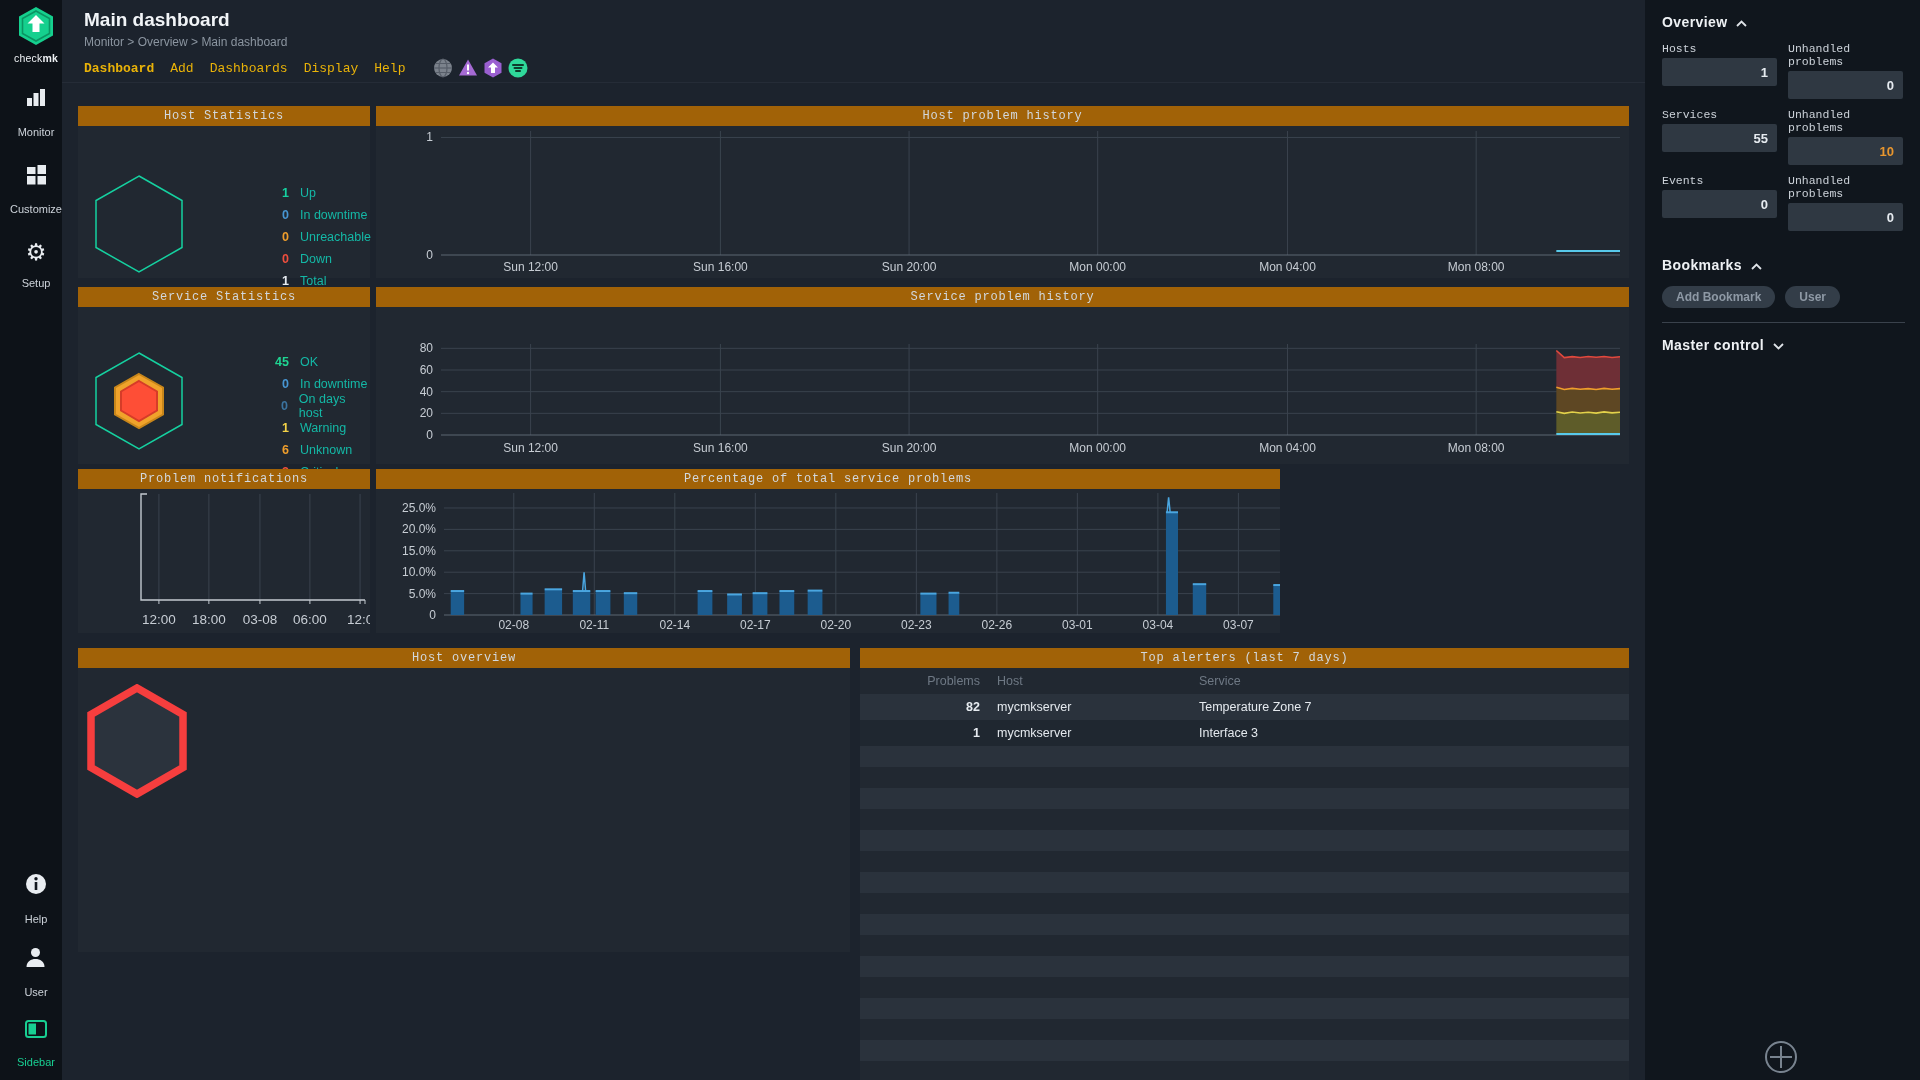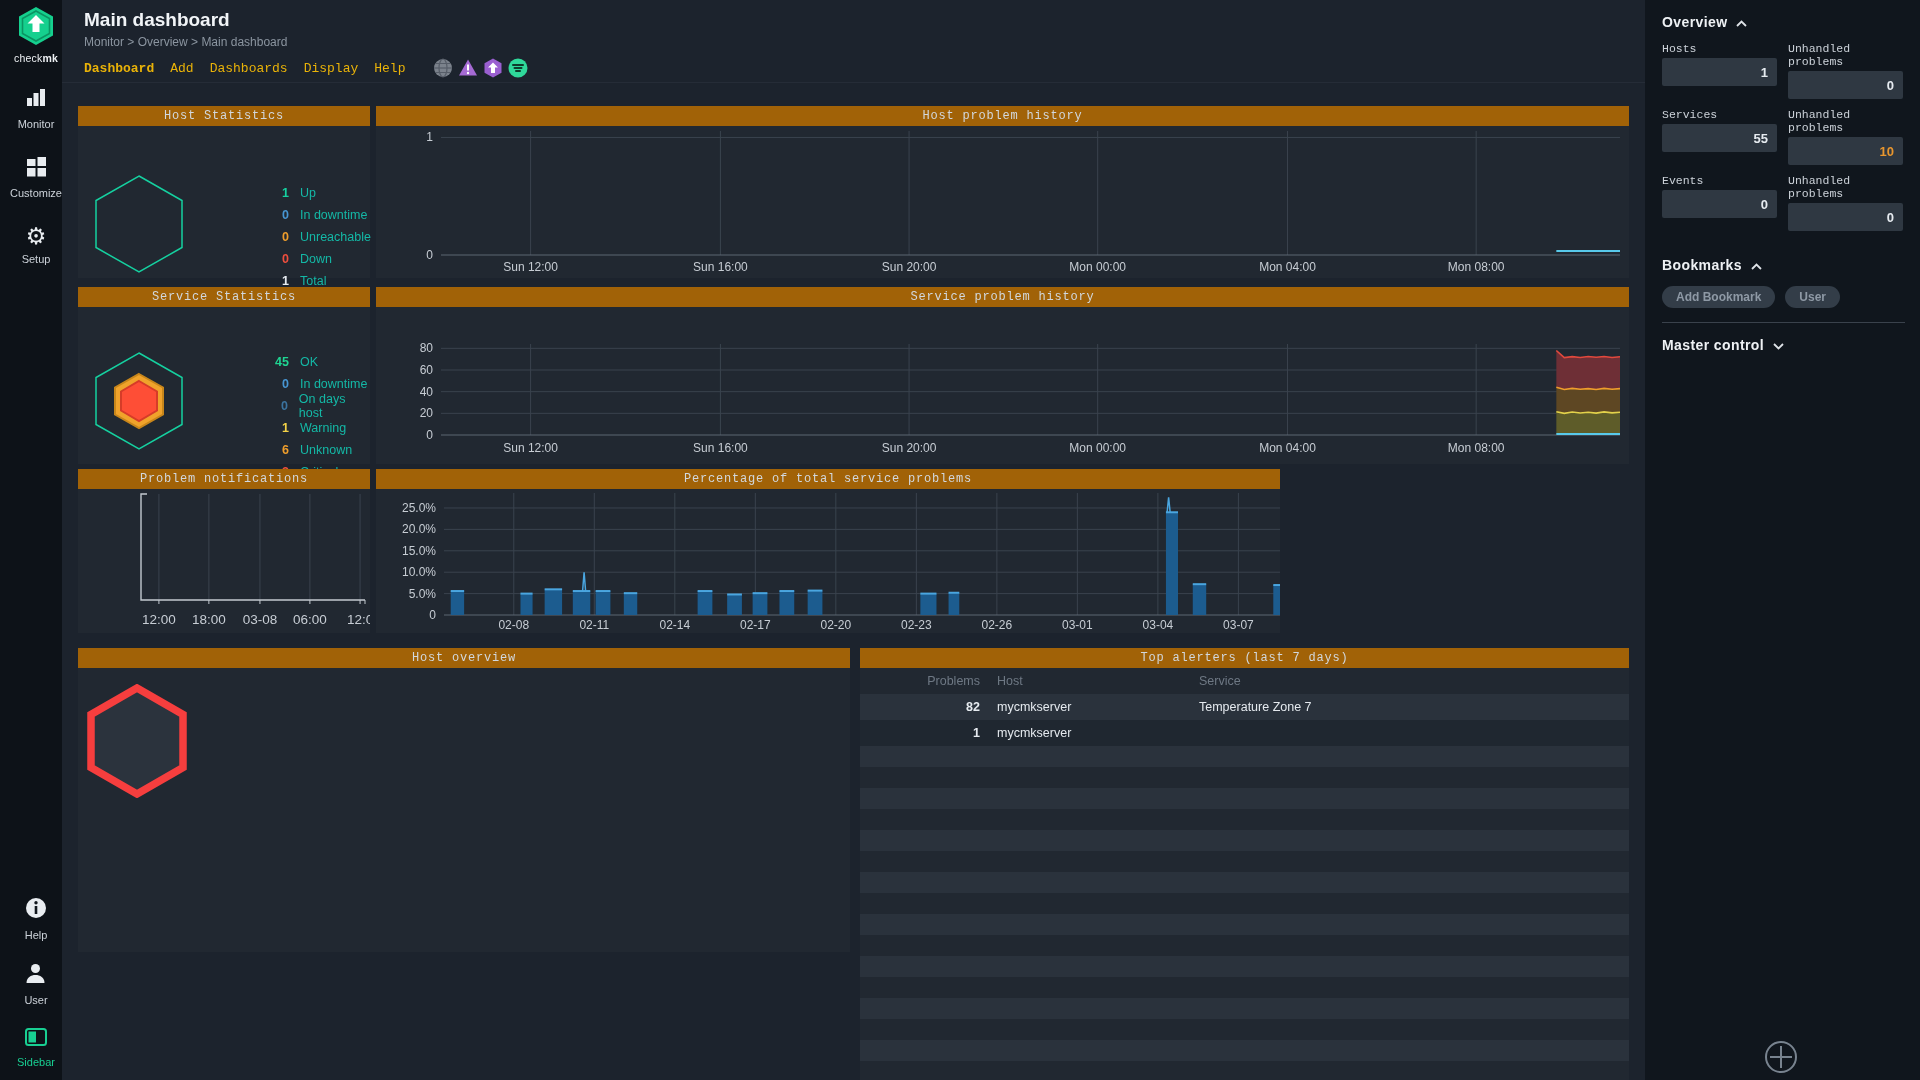--- a/index.html
+++ b/index.html
@@ -7,21 +7,21 @@
   .screen{position:relative;width:1920px;height:1080px;overflow:hidden;
           font-family:"Liberation Sans","DejaVu Sans",sans-serif;color:#e4e9ee;background:#1c232d;}
   
   .leftnav{position:absolute;left:0;top:0;width:72px;height:1080px;background:#0d1218;
            display:flex;flex-direction:column;align-items:center;}
   .logo{display:flex;flex-direction:column;align-items:center;padding-top:7px;cursor:pointer;}
   .logotext{font-size:10.5px;color:#eef1f4;margin-top:3px;letter-spacing:.2px;}
   .navgroup{display:flex;flex-direction:column;align-items:center;width:100%;}
   .navgroup.top{margin-top:24px;gap:26px;}
   .navgroup.bottom{margin-top:auto;margin-bottom:12px;gap:22px;}
-  .navitem{display:flex;flex-direction:column;align-items:center;gap:6px;cursor:pointer;}
+  .navitem{display:flex;flex-direction:column;align-items:center;gap:14px;cursor:pointer;}
   .navitem .nlabel{font-size:11px;color:#ccd2d9;}
   .navitem.green .nlabel{color:#18cf92;}
   
   .main{position:absolute;left:62px;top:0;width:1583px;height:1080px;background:#1c232d;}
   .pagehead{padding:9px 0 0 22px;}
   .pagetitle{font-size:19px;font-weight:bold;color:#f1f4f7;margin:0;line-height:22px;}
   .breadcrumb{font-size:12px;color:#8b95a0;margin-top:4px;}
   .menubar{display:flex;align-items:center;height:29px;margin-top:5px;padding-left:22px;
            border-bottom:1px solid #252c37;}
   .menuitem{font-size:13px;color:#eab308;margin-right:16px;cursor:pointer;font-family:Liberation Mono, monospace;}
@@ -444,20 +444,21 @@
             <span class="c2">Service</span>
           </div>
           <div class="tarow r0">
             <span class="c0 num">82</span>
             <span class="c1" style="padding-left:17px;">mycmkserver</span>
             <span class="c2">Temperature Zone 7</span>
           </div>
           <div class="tarow r1">
             <span class="c0 num">1</span>
             <span class="c1" style="padding-left:17px;">mycmkserver</span>
+            <span class="c2">Interface 3</span>
           </div>
           <div class="stripe"></div>
           <div class="stripe"></div>
           <div class="stripe"></div>
           <div class="stripe"></div>
           <div class="stripe"></div>
           <div class="stripe"></div>
           <div class="stripe"></div>
           <div class="stripe"></div>
         </div>

